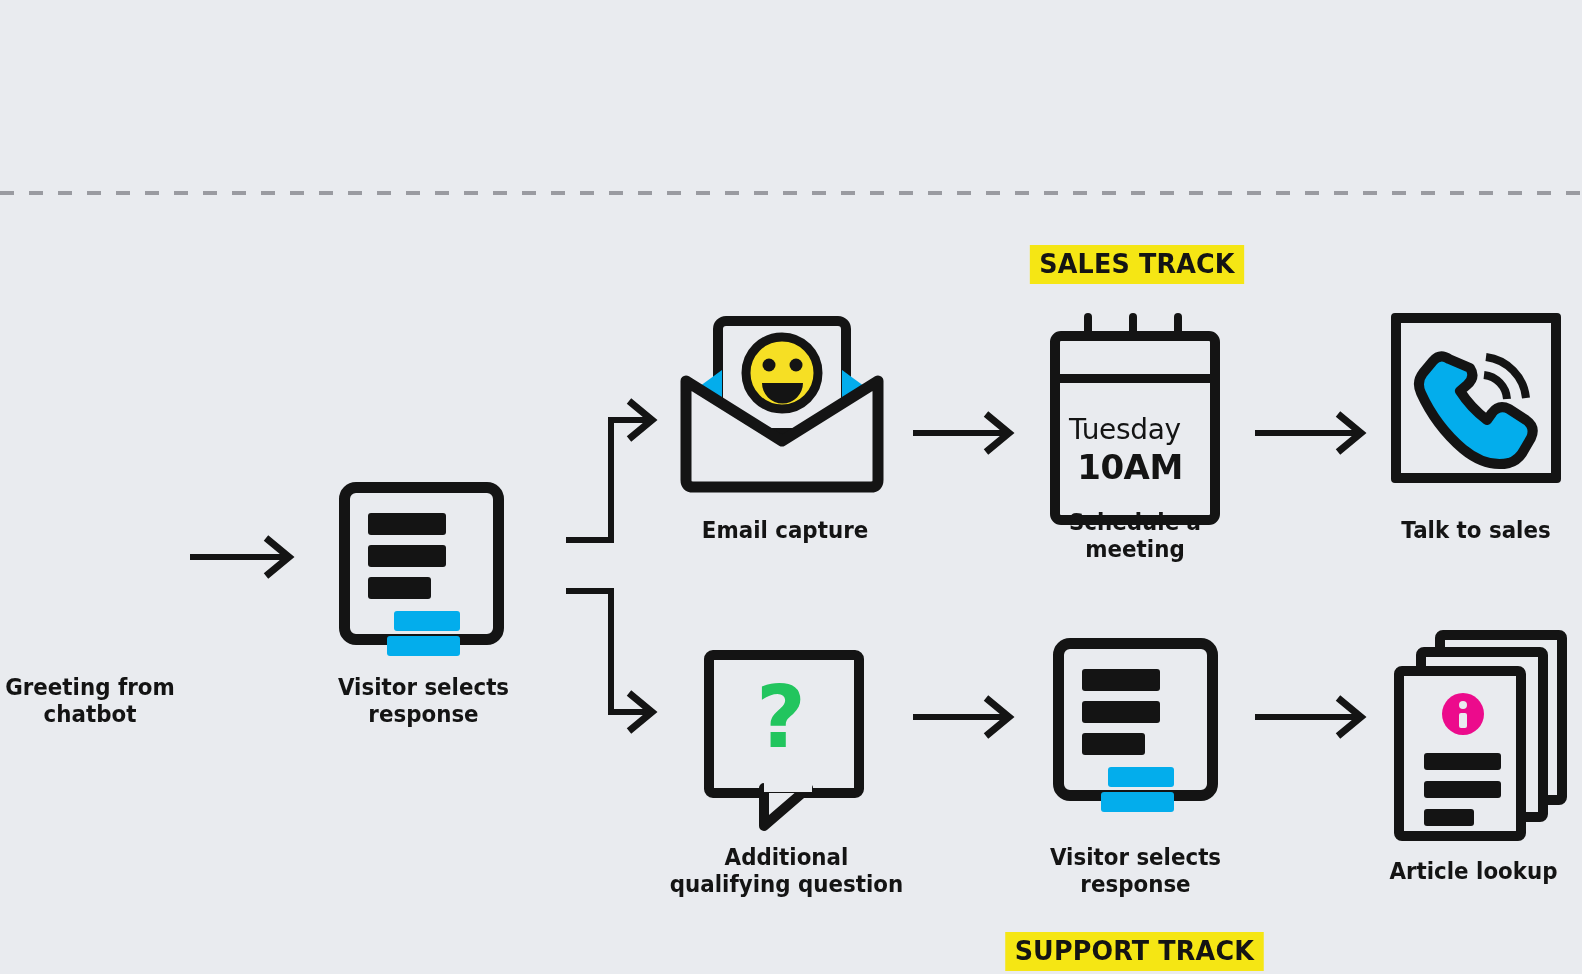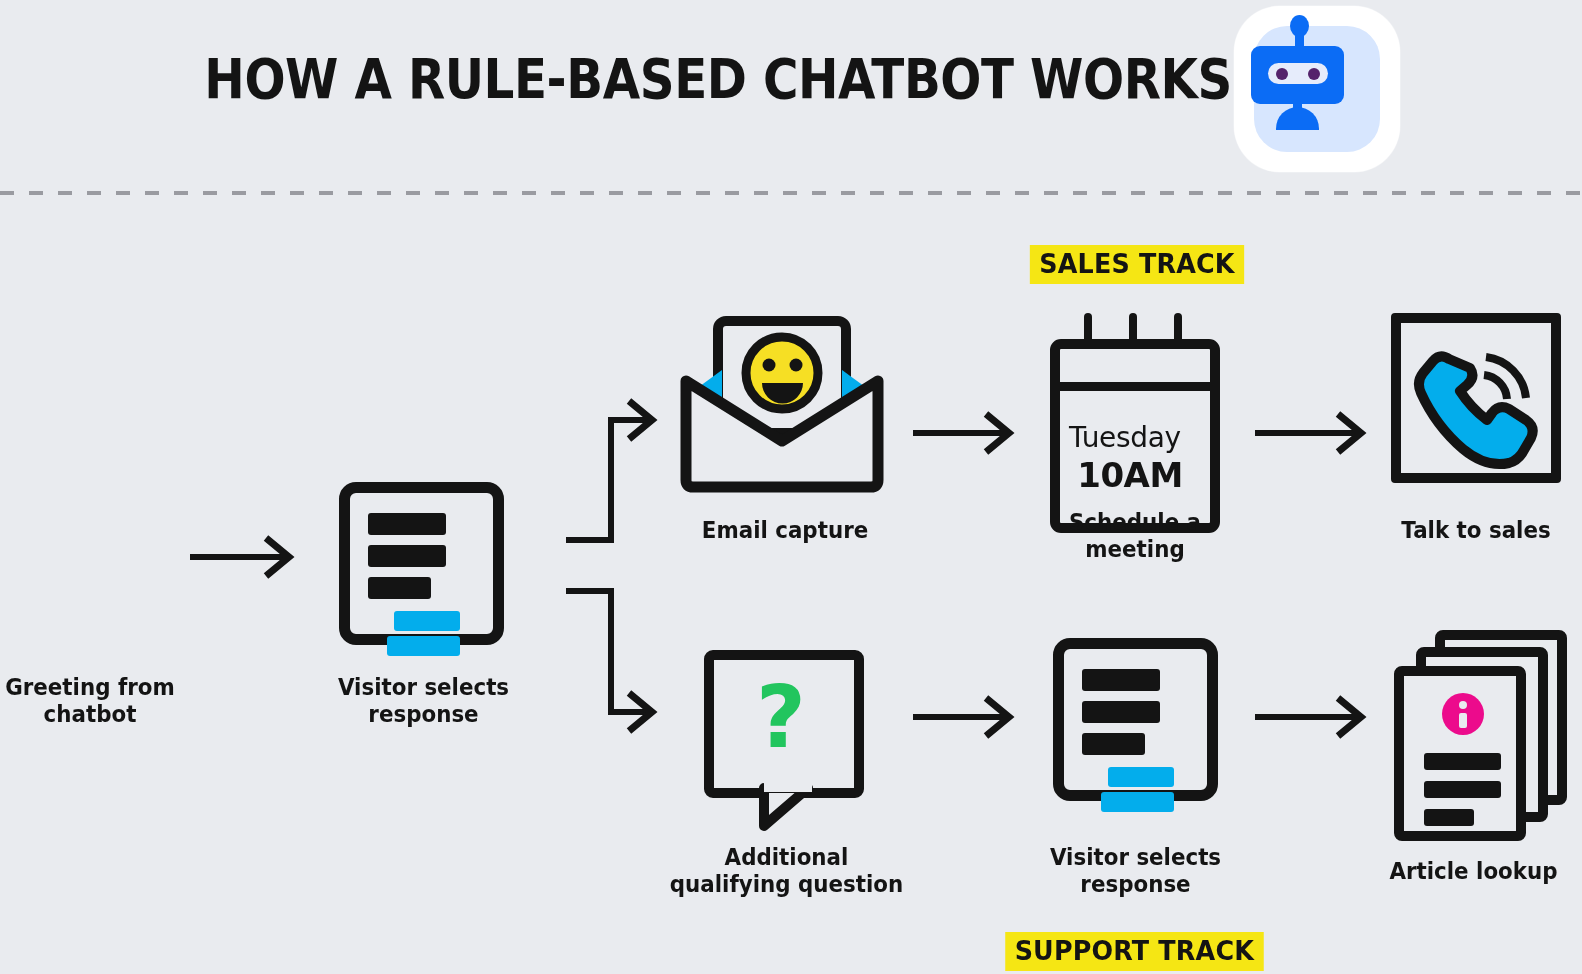--- a/index.html
+++ b/index.html
@@ -254,35 +254,20 @@
   }
 
   svg { display: block; overflow: visible; }
   .connectors { position: absolute; left: 0; top: 0; pointer-events: none; }
 </style>
 </head>
 <body>
 
 <div id="stage">
 
-  <div class="header">
-    <div class="title">HOW A RULE-BASED CHATBOT WORKS</div>
-
-    <div class="bot-badge">
-      <div class="bot-inner"></div>
-      <div class="bot-antenna-ball"></div>
-      <div class="bot-antenna-stem"></div>
-      <div class="bot-head"></div>
-      <div class="bot-eyebar"></div>
-      <div class="bot-eye l"></div>
-      <div class="bot-eye r"></div>
-      <div class="bot-neck"></div>
-      <div class="bot-body"></div>
-    </div>
-  </div>
 
   <div class="divider"></div>
 
   <div class="track-badge track-sales">SALES TRACK</div>
   <div class="track-badge track-support">SUPPORT TRACK</div>
 
   <svg class="connectors" width="1582" height="974">
     <g fill="none" stroke="#141414" stroke-width="6" stroke-linecap="butt" stroke-linejoin="miter">
 
       <g>
@@ -357,21 +342,21 @@
       <circle cx="126" cy="50" r="6.5" fill="#141414"></circle>
       <path d="M 92 68 L 133 68 A 20 20 0 0 1 92 68 Z" fill="#141414"></path>
     </svg>
   </div>
   <div class="nodelabel" style="left:660px; top:517px; width:250px;">Email capture</div>
 
   <div class="iconbox" style="left:1050px; top:313px; width:170px; height:180px;">
     <div class="cal-ring" style="left:34px; top:0;  height:32px;"></div>
     <div class="cal-ring" style="left:79px; top:0;  height:32px;"></div>
     <div class="cal-ring" style="left:124px; top:0; height:32px;"></div>
-    <div class="cal-body" style="left:0; top:26px; width:170px; height:194px;">
+    <div class="cal-body" style="left:0; top:18px; width:170px; height:194px;">
       <div class="cal-headrule" style="left:-10px; top:33px; width:170px; height:9px;"></div>
       <div class="cal-day" style="left:-10px; top:72px;">Tuesday</div>
       <div class="cal-time" style="left:-10px; top:106px;">10AM</div>
     </div>
   </div>
   <div class="nodelabel" style="left:1010px; top:509px; width:250px;">
     <span>Schedule a</span><br>
     <span>meeting</span>
   </div>
 

